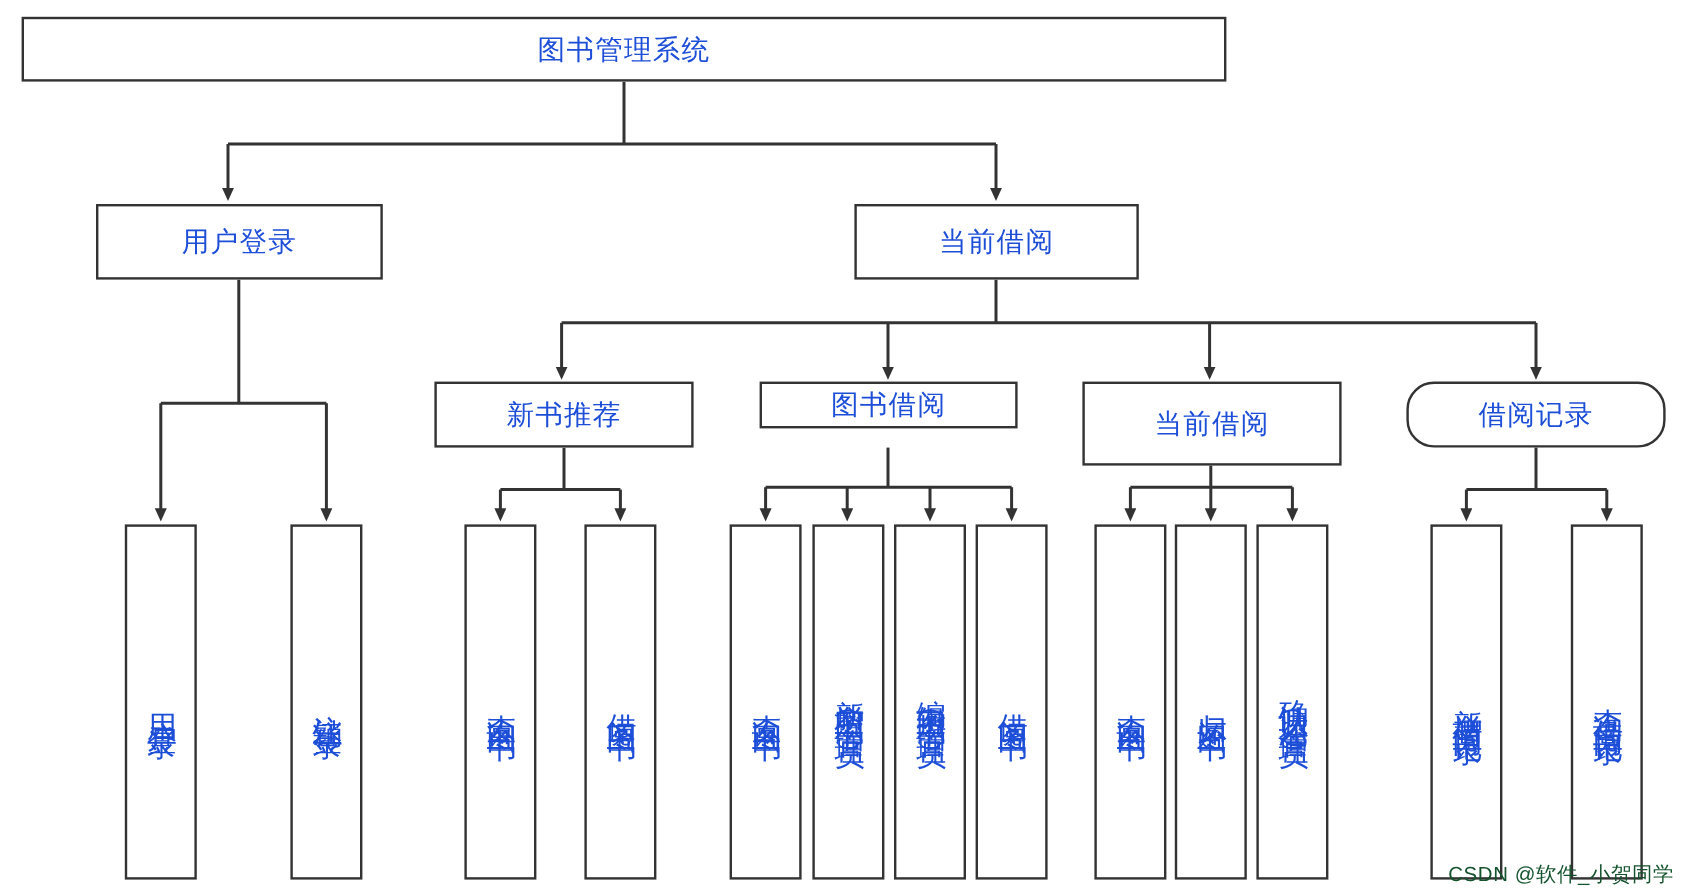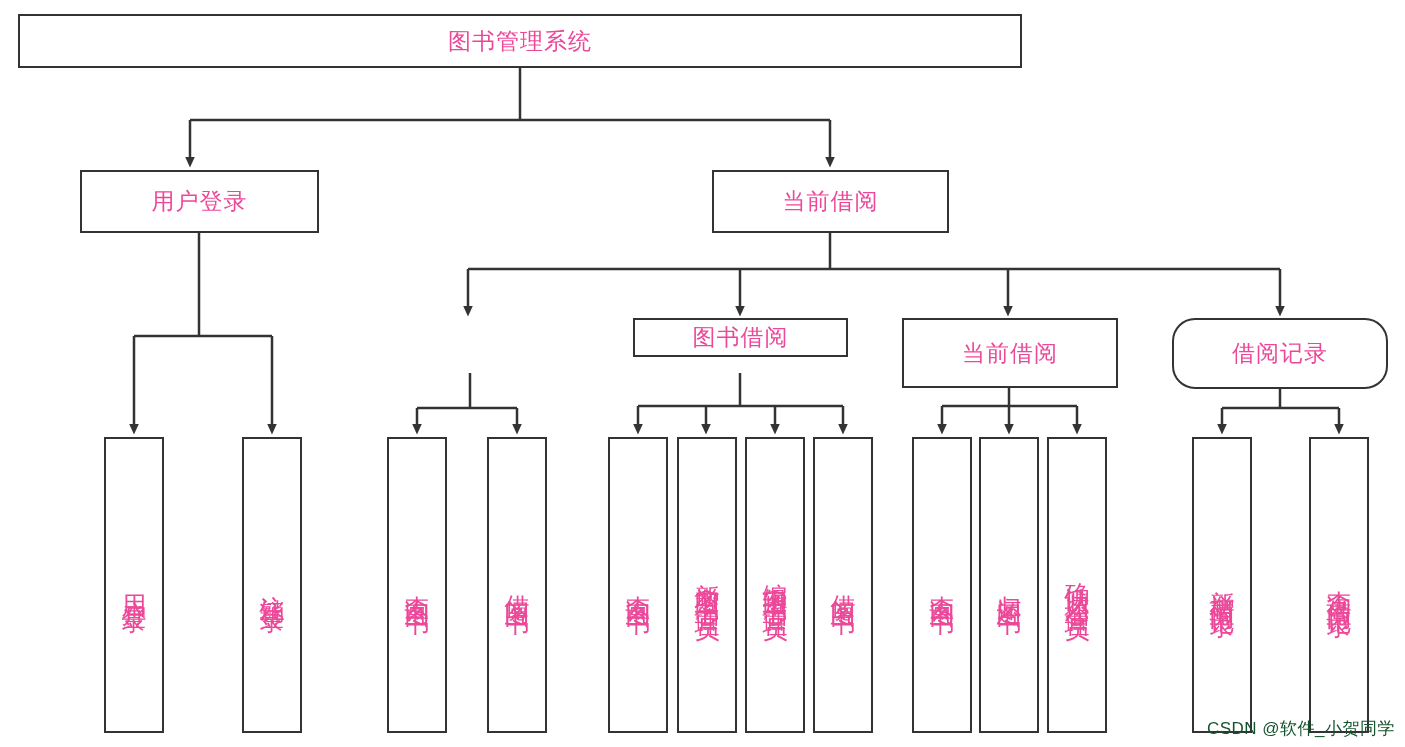--- a/index.html
+++ b/index.html
@@ -32,21 +32,21 @@
     box-sizing: border-box;
     border: 2.5px solid #333333;
     background: #ffffff;
     display: flex;
     align-items: center;
     justify-content: center;
     overflow: hidden;
   }
   .node .node-label {
     font-size: 23px;
-    color: #ec4899;
+    color: #1d4ed8;
     letter-spacing: 1px;
     line-height: 1.15;
     white-space: nowrap;
   }
   .node.vertical {
     align-items: center;
     justify-content: center;
   }
   .node.vertical .node-label {
     writing-mode: vertical-rl;
@@ -127,27 +127,30 @@
     <span class="node-label">图书管理系统</span>
   </div>
 
   <div class="node" style="left:80px; top:170px; width:239px; height:63px;">
     <span class="node-label">用户登录</span>
   </div>
   <div class="node" style="left:712px; top:170px; width:237px; height:63px;">
     <span class="node-label">当前借阅</span>
   </div>
 
+  <div class="node" style="left:362px; top:318px; width:216px; height:55px;">
+    <span class="node-label">新书推荐</span>
+  </div>
   <div class="node" style="left:633px; top:318px; width:215px; height:39px;">
     <span class="node-label">图书借阅</span>
   </div>
   <div class="node" style="left:902px; top:318px; width:216px; height:70px;">
     <span class="node-label">当前借阅</span>
   </div>
-  <div class="node" style="left:1172px; top:318px; width:216px; height:71px;border-radius:23px;">
+  <div class="node" style="left:1172px; top:318px; width:216px; height:55px;border-radius:23px;">
     <span class="node-label">借阅记录</span>
   </div>
 
   <div class="node vertical" style="left:104px; top:437px; width:60px; height:296px;">
     <span class="node-label">用户登录</span>
   </div>
   <div class="node vertical" style="left:242px; top:437px; width:60px; height:296px;">
     <span class="node-label">注销登录</span>
   </div>
 

